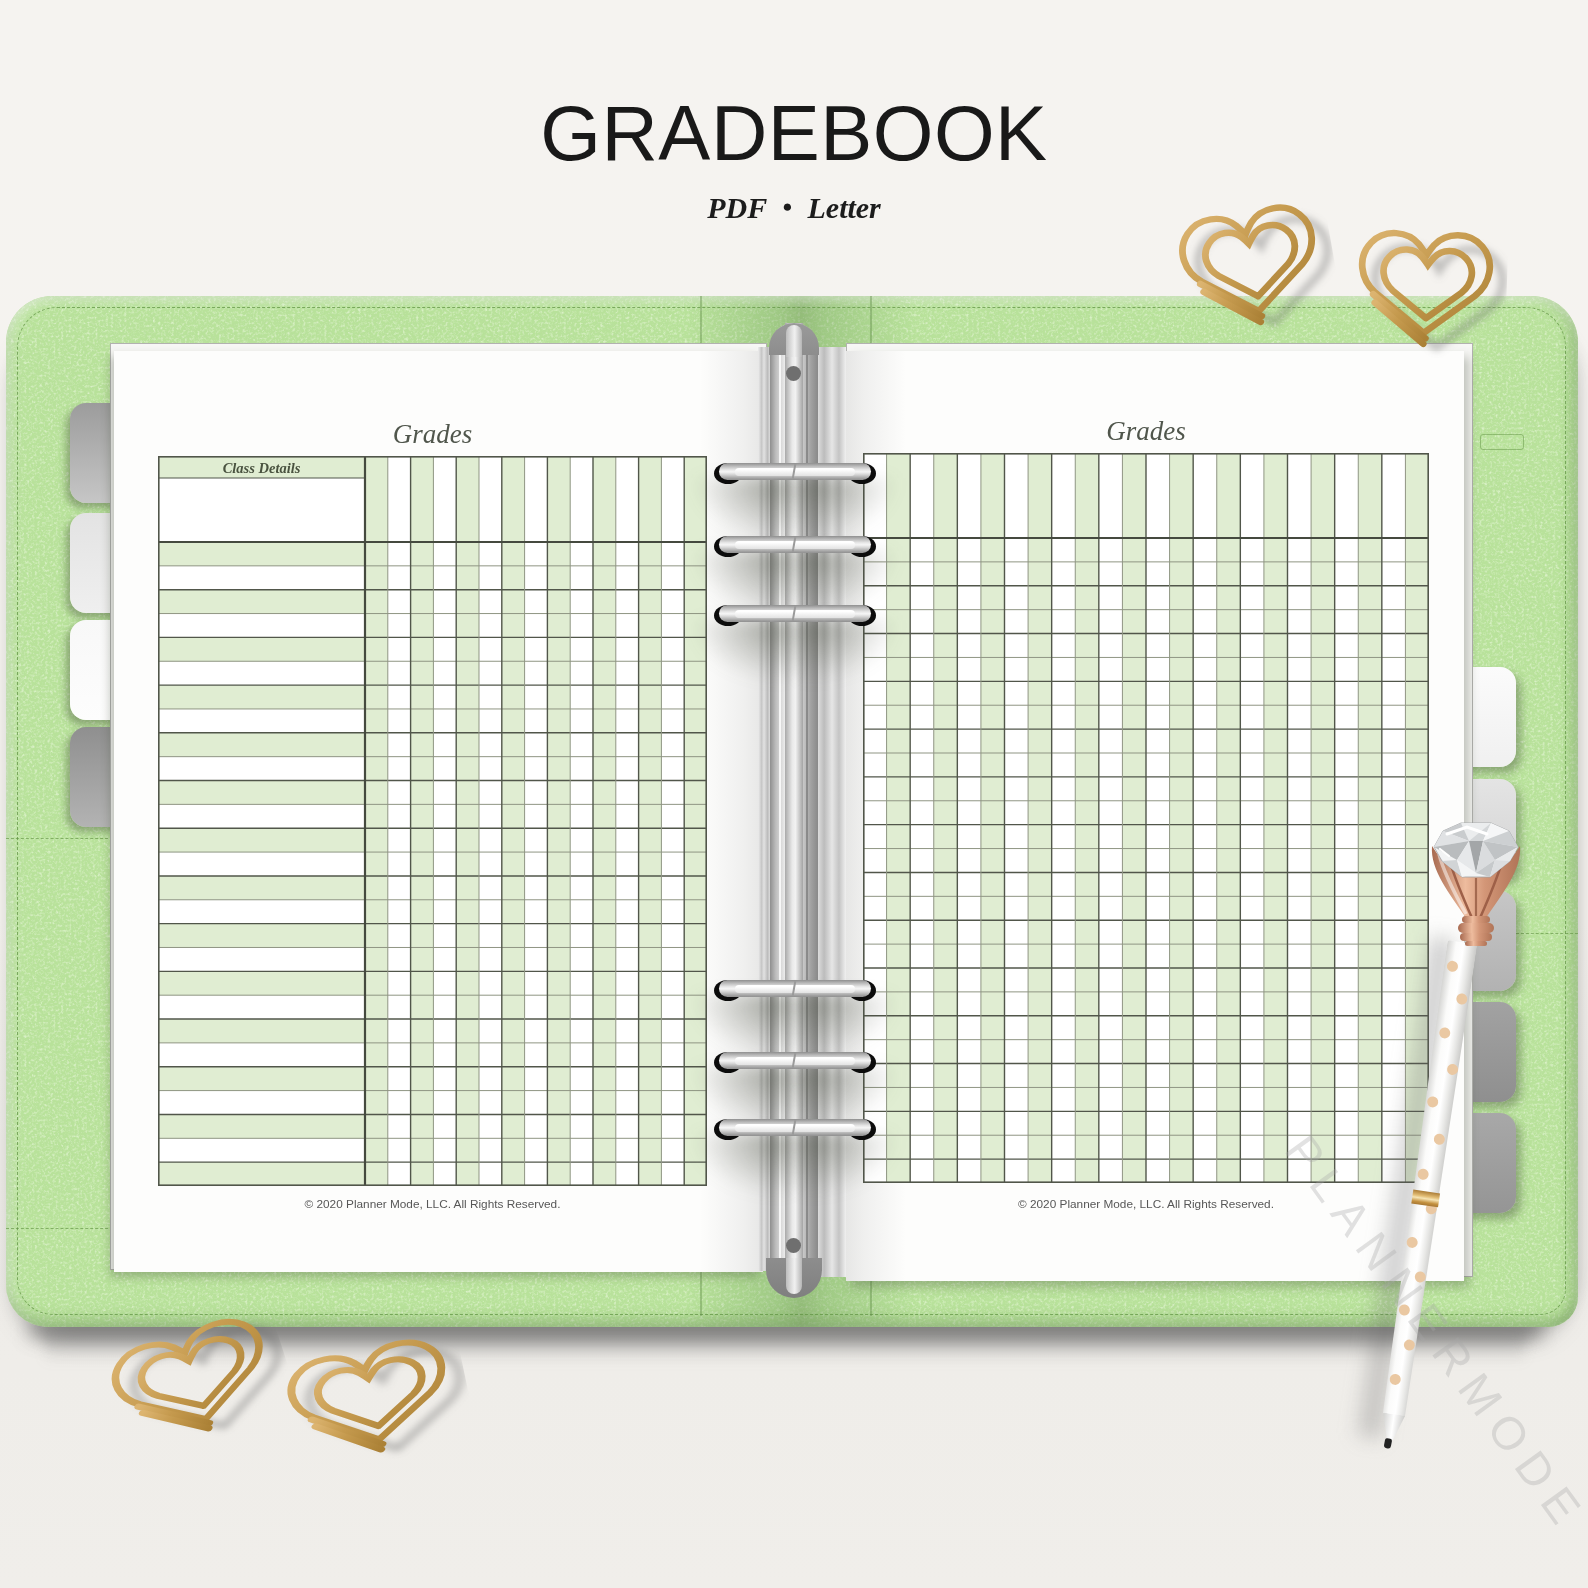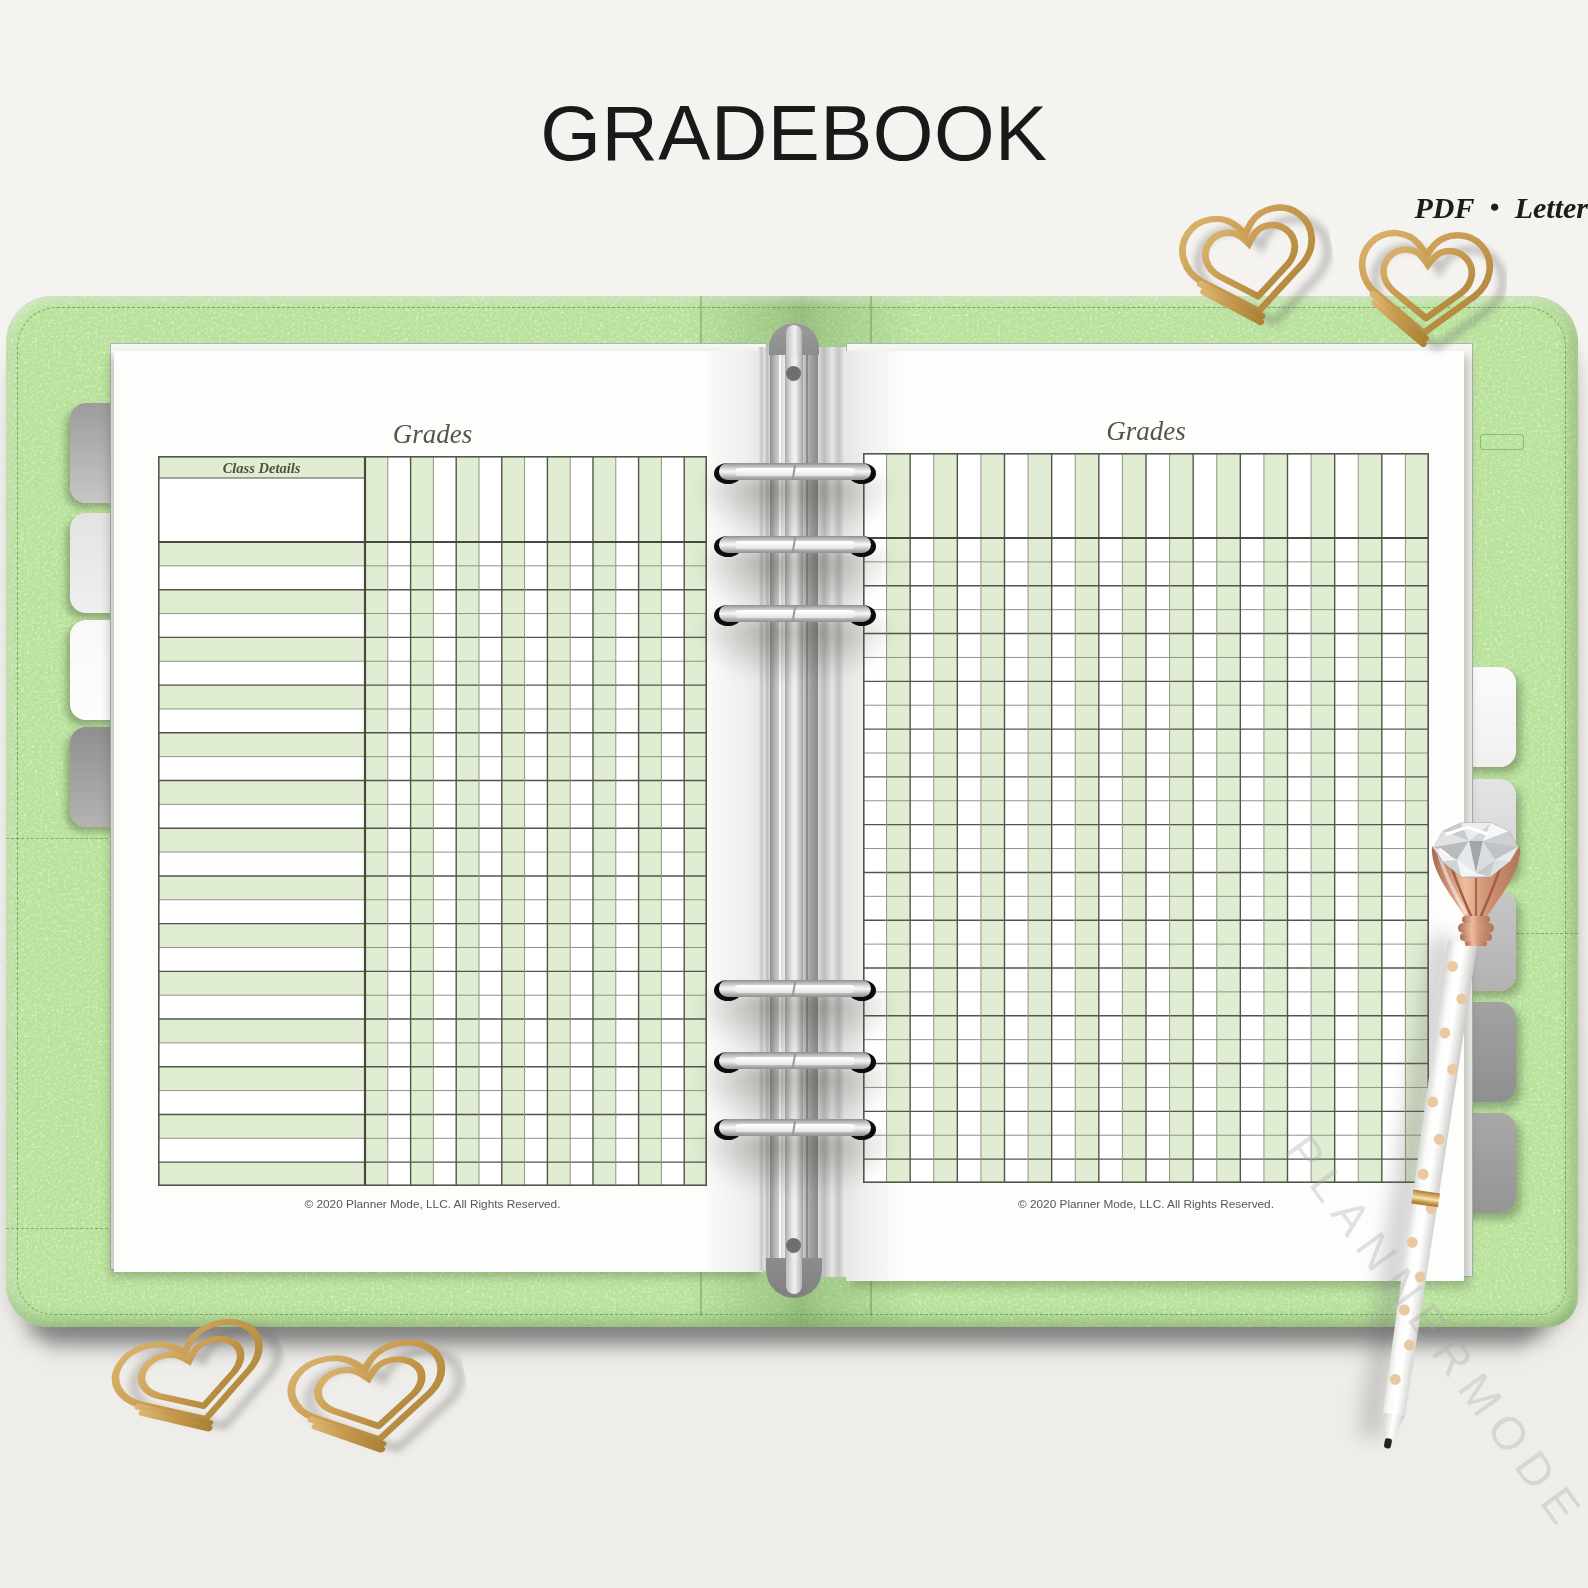--- a/index.html
+++ b/index.html
@@ -1,15 +1,15 @@
 <!DOCTYPE html>
 <html><head><meta charset="utf-8"><style>html,body{margin:0;padding:0}body{width:1588px;height:1588px;overflow:hidden;background:#f5f3ef;font-family:"Liberation Sans",sans-serif;position:relative}*{box-sizing:border-box}</style></head><body>
 <div style="position:absolute;inset:0;background:linear-gradient(180deg,#f5f3f0 0%,#f5f3ef 58%,#eeece8 72%,#f0eeea 100%)"></div>
 <div style="position:absolute;left:0;top:88px;width:1588px;text-align:center;font-size:78px;letter-spacing:0.5px;color:#191919">GRADEBOOK</div>
-<div style="position:absolute;left:0;top:191px;width:1588px;text-align:right;font-family:'Liberation Serif',serif;font-style:italic;font-weight:bold;font-size:30px;color:#1c1c1c">PDF&nbsp;&nbsp;<span style="font-size:17px;position:relative;top:-6px">●</span>&nbsp;&nbsp;Letter</div>
+<div style="position:absolute;left:0;top:191px;width:1588px;text-align:center;font-family:'Liberation Serif',serif;font-style:italic;font-weight:bold;font-size:30px;color:#1c1c1c">PDF&nbsp;&nbsp;<span style="font-size:17px;position:relative;top:-6px">●</span>&nbsp;&nbsp;Letter</div>
 <div style="position:absolute;left:16px;top:320px;width:1552px;height:1000px;border-radius:50px;box-shadow:0 18px 22px rgba(78,78,78,0.55), 12px 4px 16px rgba(130,130,130,0.22)"></div>
 <div style="position:absolute;left:30px;top:1322px;width:1510px;height:16px;background:rgba(70,70,70,0.45);filter:blur(9px)"></div>
 <div style="position:absolute;left:45px;top:1330px;width:1480px;height:34px;background:linear-gradient(180deg,rgba(110,110,110,0.30),rgba(120,120,120,0));filter:blur(6px)"></div>
 <div style="position:absolute;left:6px;top:296px;width:1572px;height:1031px;border-radius:46px 46px 30px 42px;background:#b8e29a;overflow:hidden">
     <svg width="1572" height="1031" xmlns="http://www.w3.org/2000/svg" style="position:absolute;left:0;top:0">
       <defs>
         <filter id="ltd">
           <feTurbulence type="fractalNoise" baseFrequency="0.42" numOctaves="3" seed="4"></feTurbulence>
           <feColorMatrix type="matrix" values="0 0 0 0 0.52 0 0 0 0 0.72 0 0 0 0 0.40 1.4 1.4 0 0 -1.35"></feColorMatrix>
         </filter>

